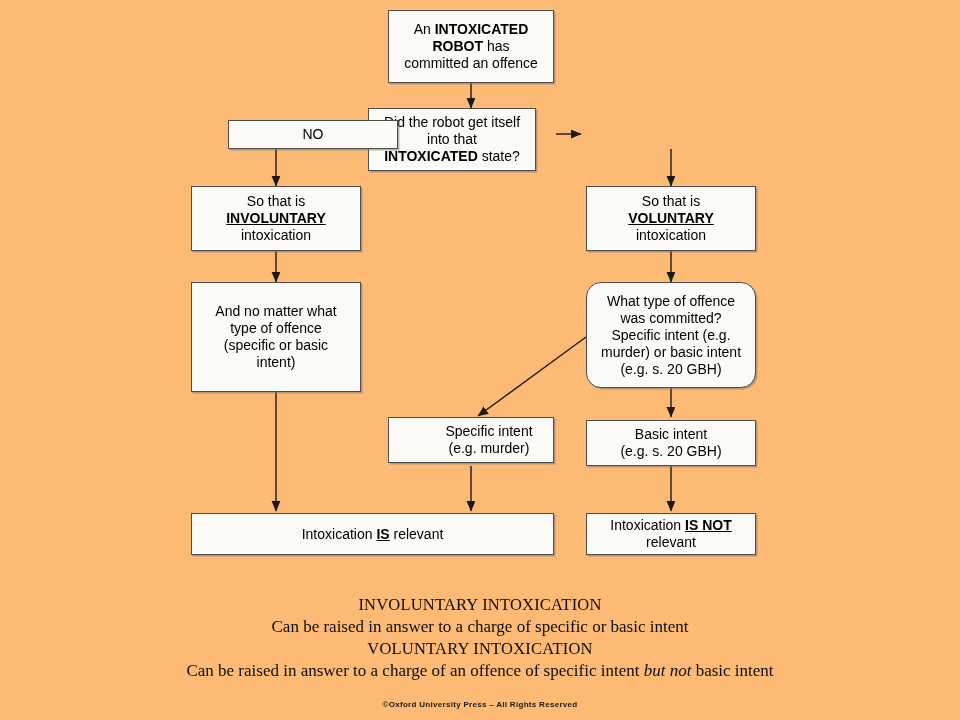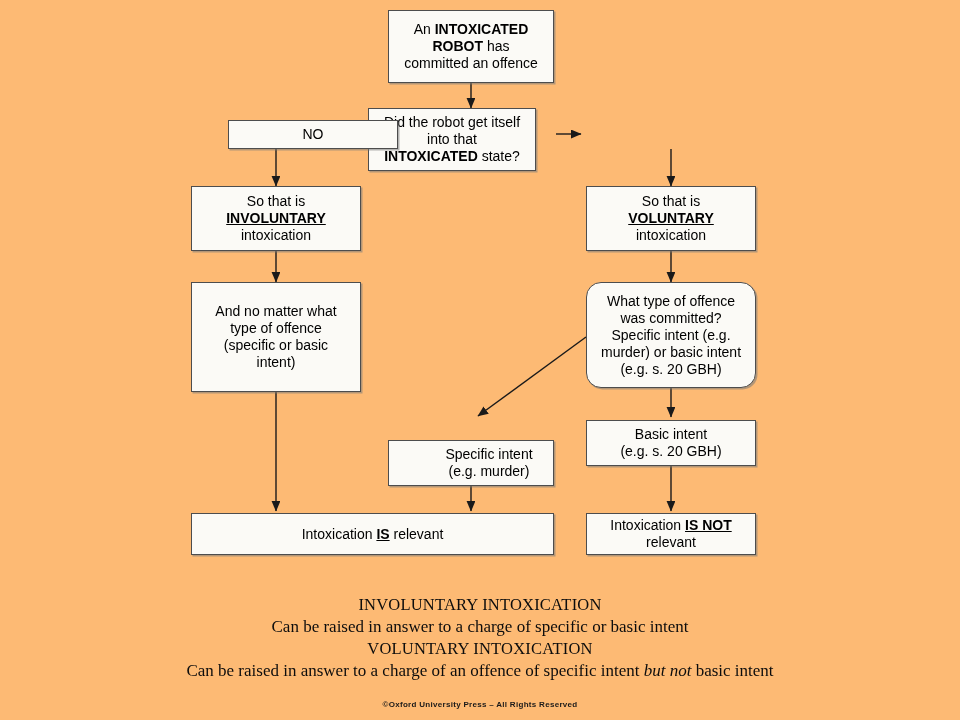--- a/index.html
+++ b/index.html
@@ -157,21 +157,21 @@
   <div class="node-box" style="left:586px; top:282px; width:170px; height:106px;border-radius:15px;">
     <span class="txt">
       <span>What type of offence</span><br>
       <span>was committed?</span><br>
       <span>Specific intent (e.g.</span><br>
       <span>murder) or basic intent</span><br>
       <span>(e.g. s. 20 GBH)</span>
     </span>
   </div>
 
-  <div class="node-box" style="left:388px; top:440px; width:166px; height:46px;padding-left:40px;">
+  <div class="node-box" style="left:388px; top:417px; width:166px; height:46px;padding-left:40px;">
     <span class="txt">
       <span>Specific intent</span><br>
       <span>(e.g. murder)</span>
     </span>
   </div>
 
   <div class="node-box" style="left:586px; top:420px; width:170px; height:46px;">
     <span class="txt">
       <span>Basic intent</span><br>
       <span>(e.g. s. 20 GBH)</span>

